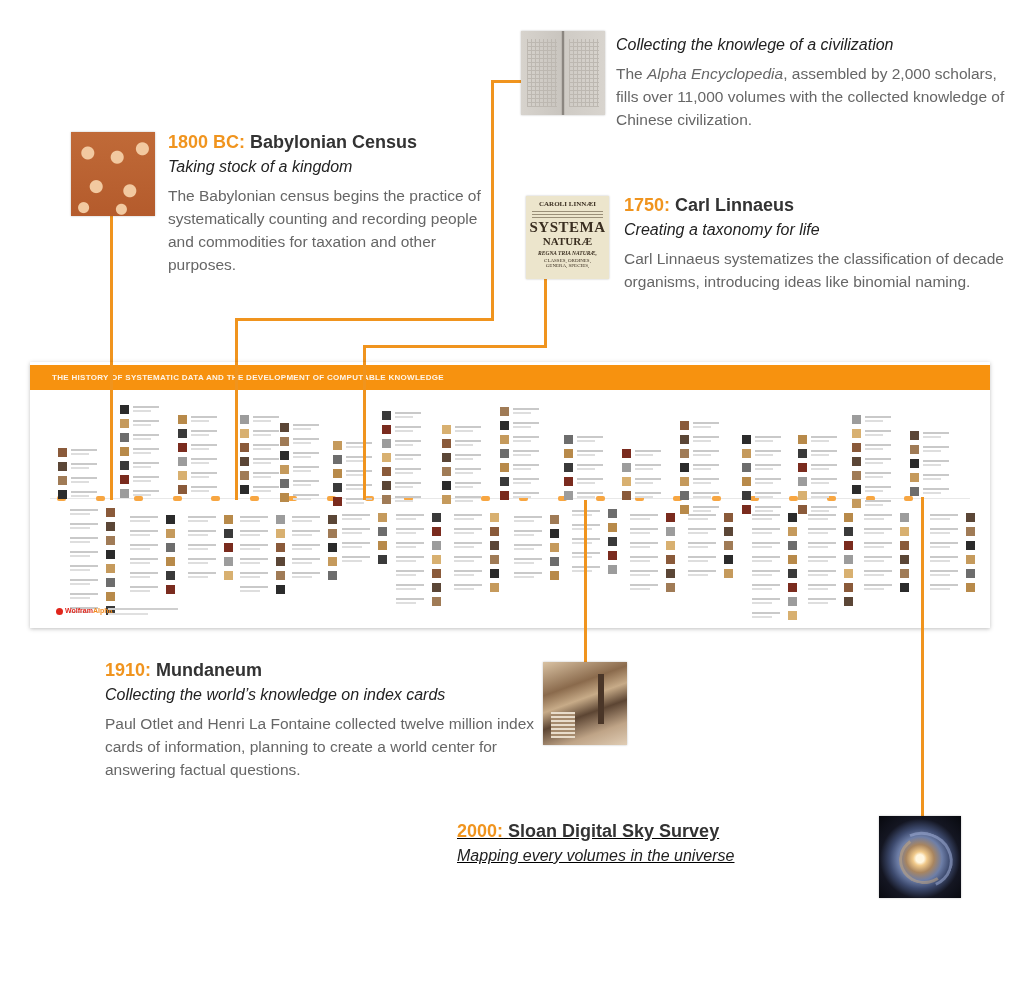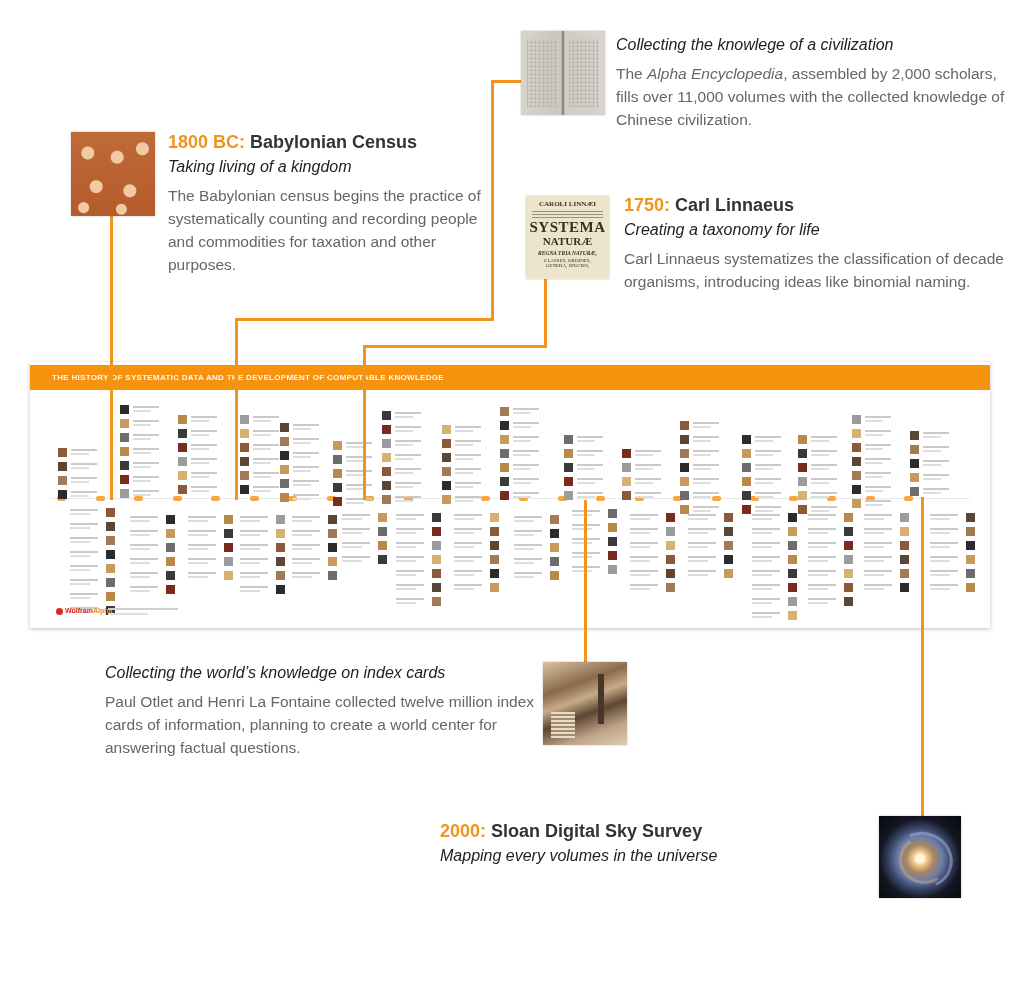--- a/index.html
+++ b/index.html
@@ -1106,21 +1106,21 @@
   <div class="subtitle">Collecting the knowlege of a civilization</div>
   <div class="desc"><span>The </span><em>Alpha Encyclopedia</em><span>, assembled by 2,000 scholars, fills over 11,000 volumes with the collected knowledge of Chinese civilization.</span></div>
 </div>
 
 <div class="thumb" style="left:71px; top:132px; width:84px; height:84px; background:radial-gradient(circle at 20% 25%,#f2c9a0 0 6px,transparent 7px),radial-gradient(circle at 55% 30%,#f2c9a0 0 6px,transparent 7px),radial-gradient(circle at 85% 20%,#f2c9a0 0 6px,transparent 7px),radial-gradient(circle at 30% 65%,#f2c9a0 0 6px,transparent 7px),radial-gradient(circle at 70% 70%,#f2c9a0 0 6px,transparent 7px),radial-gradient(circle at 15% 90%,#f2c9a0 0 5px,transparent 6px),radial-gradient(circle at 60% 92%,#f2c9a0 0 5px,transparent 6px),linear-gradient(180deg,#c06a38,#b45b2c);"></div>
 <div class="callout" style="left:168px; top:131px; width:330px;">
   <div class="title">
     <span class="year">1800 BC:</span>
     <span>Babylonian Census</span>
   </div>
-  <div class="subtitle">Taking living of a kingdom</div>
+  <div class="subtitle">Taking stock of a kingdom</div>
   <div class="desc">The Babylonian census begins the practice of systematically counting and recording people and commodities for taxation and other purposes.</div>
 </div>
 
 <div class="thumb" style="left:526px; top:196px; width:83px; height:83px; background:#ece5cc; text-align:center; font-family:'Liberation Serif','DejaVu Serif',serif; color:#3a2e20; overflow:hidden;">
   <div style="font-size:7px; font-weight:bold; margin-top:4px;">CAROLI LINNÆI</div>
   <div style="height:8px; margin:2px 6px; background:repeating-linear-gradient(0deg,#9a8f78 0 1px,transparent 1px 3px);"></div>
   <div style="font-size:15px; font-weight:bold; line-height:15px; letter-spacing:0.5px;">SYSTEMA</div>
   <div style="font-size:11px; font-weight:bold; line-height:12px;">NATURÆ</div>
   <div style="font-size:5.5px; font-style:italic; font-weight:bold; margin-top:3px;">REGNA TRIA NATURÆ,</div>
   <div style="font-size:5px; margin-top:2px;">CLASSES, ORDINES,</div>
@@ -1129,29 +1129,33 @@
 <div class="callout" style="left:624px; top:194px; width:380px;">
   <div class="title">
     <span class="year">1750:</span>
     <span>Carl Linnaeus</span>
   </div>
   <div class="subtitle">Creating a taxonomy for life</div>
   <div class="desc">Carl Linnaeus systematizes the classification of decade organisms, introducing ideas like binomial naming.</div>
 </div>
 
 <div class="callout" style="left:105px; top:659px; width:440px;">
+  <div class="title">
+    <span class="year">1910:</span>
+    <span>Mundaneum</span>
+  </div>
   <div class="subtitle">Collecting the world’s knowledge on index cards</div>
   <div class="desc">Paul Otlet and Henri La Fontaine collected twelve million index cards of information, planning to create a world center for answering factual questions.</div>
 </div>
 <div class="thumb" style="left:543px; top:662px; width:84px; height:83px; background:linear-gradient(160deg,#d9c2a3 0%,#8a6a4c 30%,#c7ab88 45%,#5c4533 60%,#bfa487 80%,#e0cdb5 100%);">
   <div style="position:absolute; left:8px; top:50px; width:24px; height:26px; background:repeating-linear-gradient(0deg,#e8dccb 0 2px,#a58a6d 2px 4px);"></div>
   <div style="position:absolute; left:55px; top:12px; width:6px; height:50px; background:#4a3628;"></div>
 </div>
 
-<div class="callout" style="left:440px; top:820px; width:420px;">
+<div class="callout" style="left:457px; top:820px; width:420px;text-decoration:underline;">
   <div class="title">
     <span class="year">2000:</span>
     <span>Sloan Digital Sky Survey</span>
   </div>
   <div class="subtitle">Mapping every volumes in the universe</div>
 </div>
 <div class="thumb" style="left:879px; top:816px; width:82px; height:82px; background:radial-gradient(circle at 50% 52%,#fff6e0 0 4px,#f0c98a 7px,#a88560 14px,#6e7fa8 22px,#3d4a6e 30px,#141622 40px,#07080d 60px);">
   <div style="position:absolute; left:14px; top:16px; width:54px; height:50px; border-radius:50%; border:3px solid rgba(160,175,215,0.55); border-left-color:transparent; border-bottom-color:transparent; transform:rotate(20deg);"></div>
   <div style="position:absolute; left:20px; top:20px; width:44px; height:42px; border-radius:50%; border:3px solid rgba(200,170,130,0.5); border-right-color:transparent; border-top-color:transparent; transform:rotate(10deg);"></div>
 </div>

